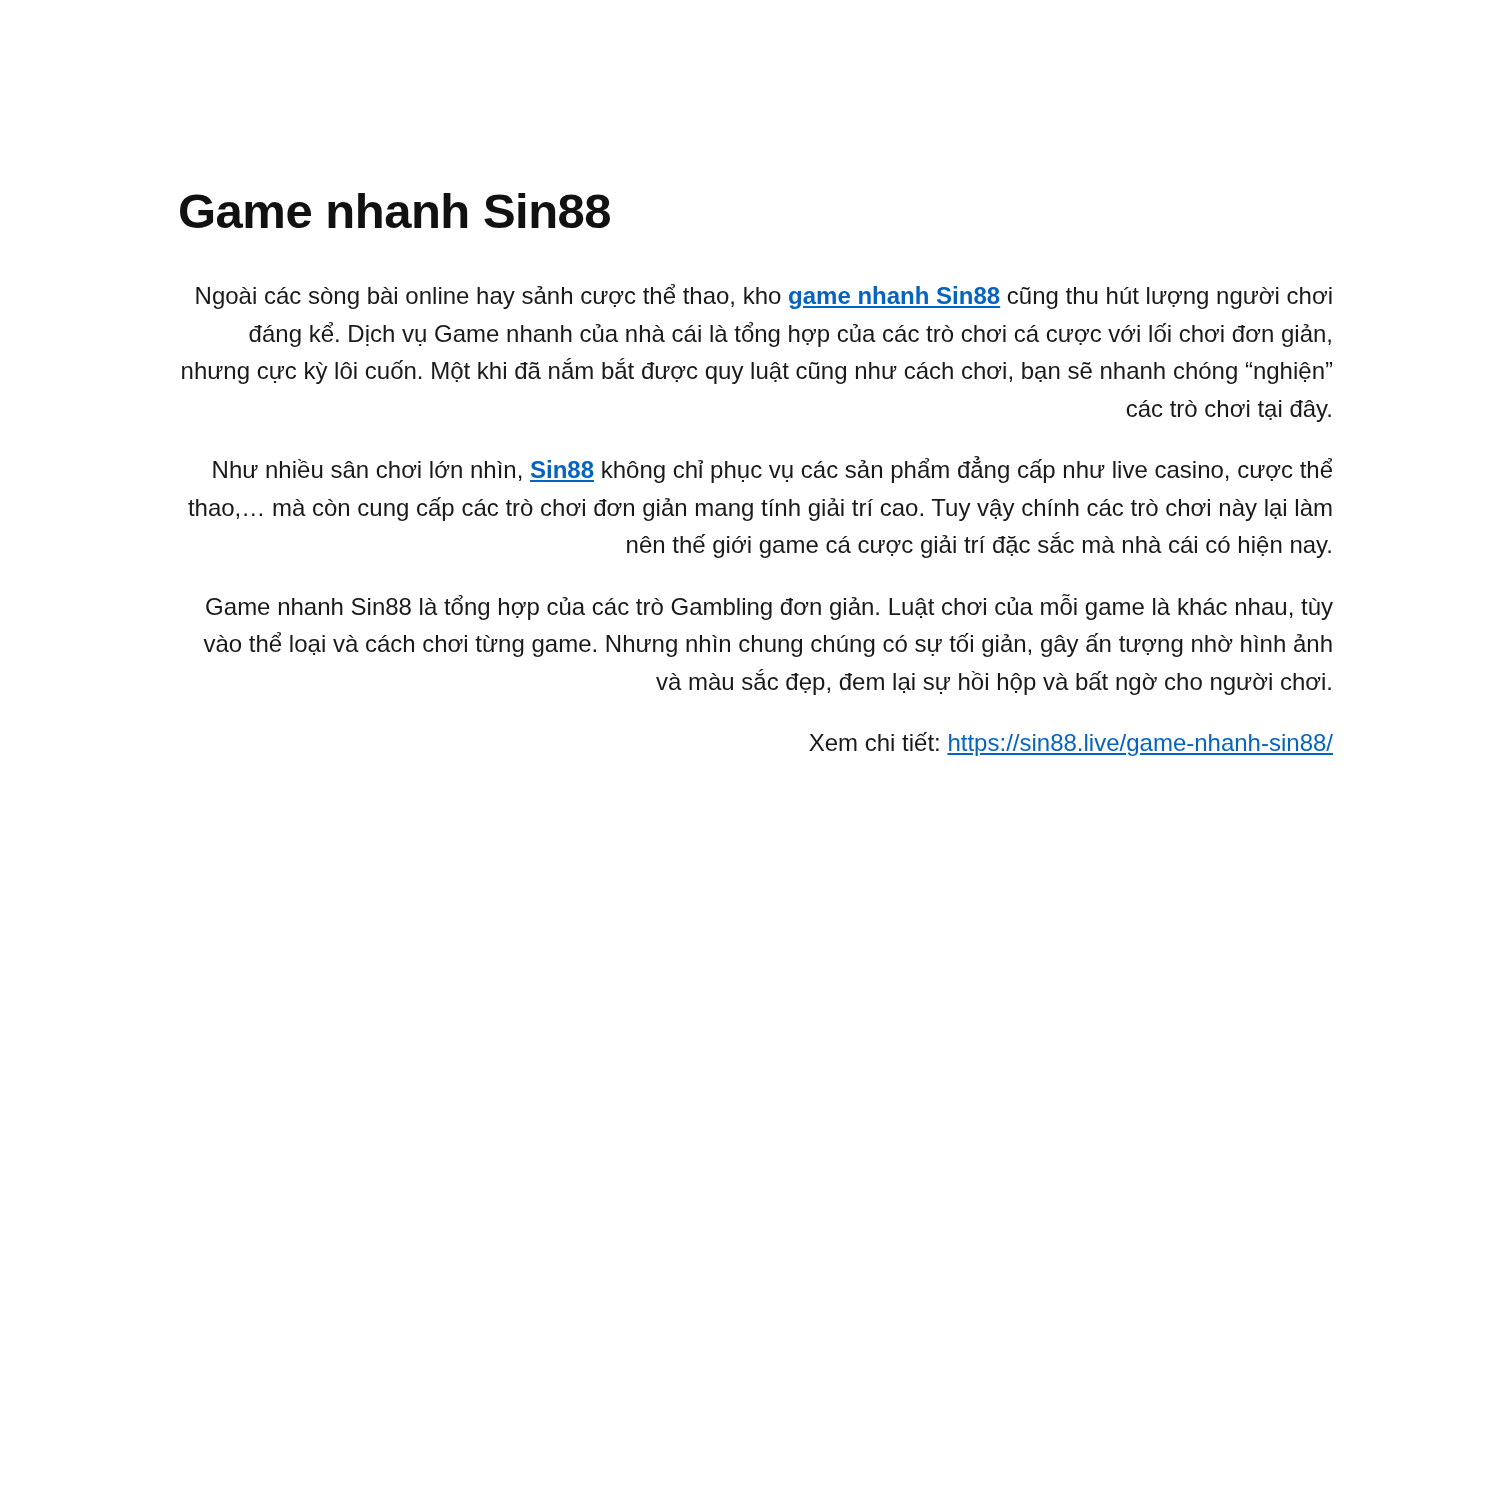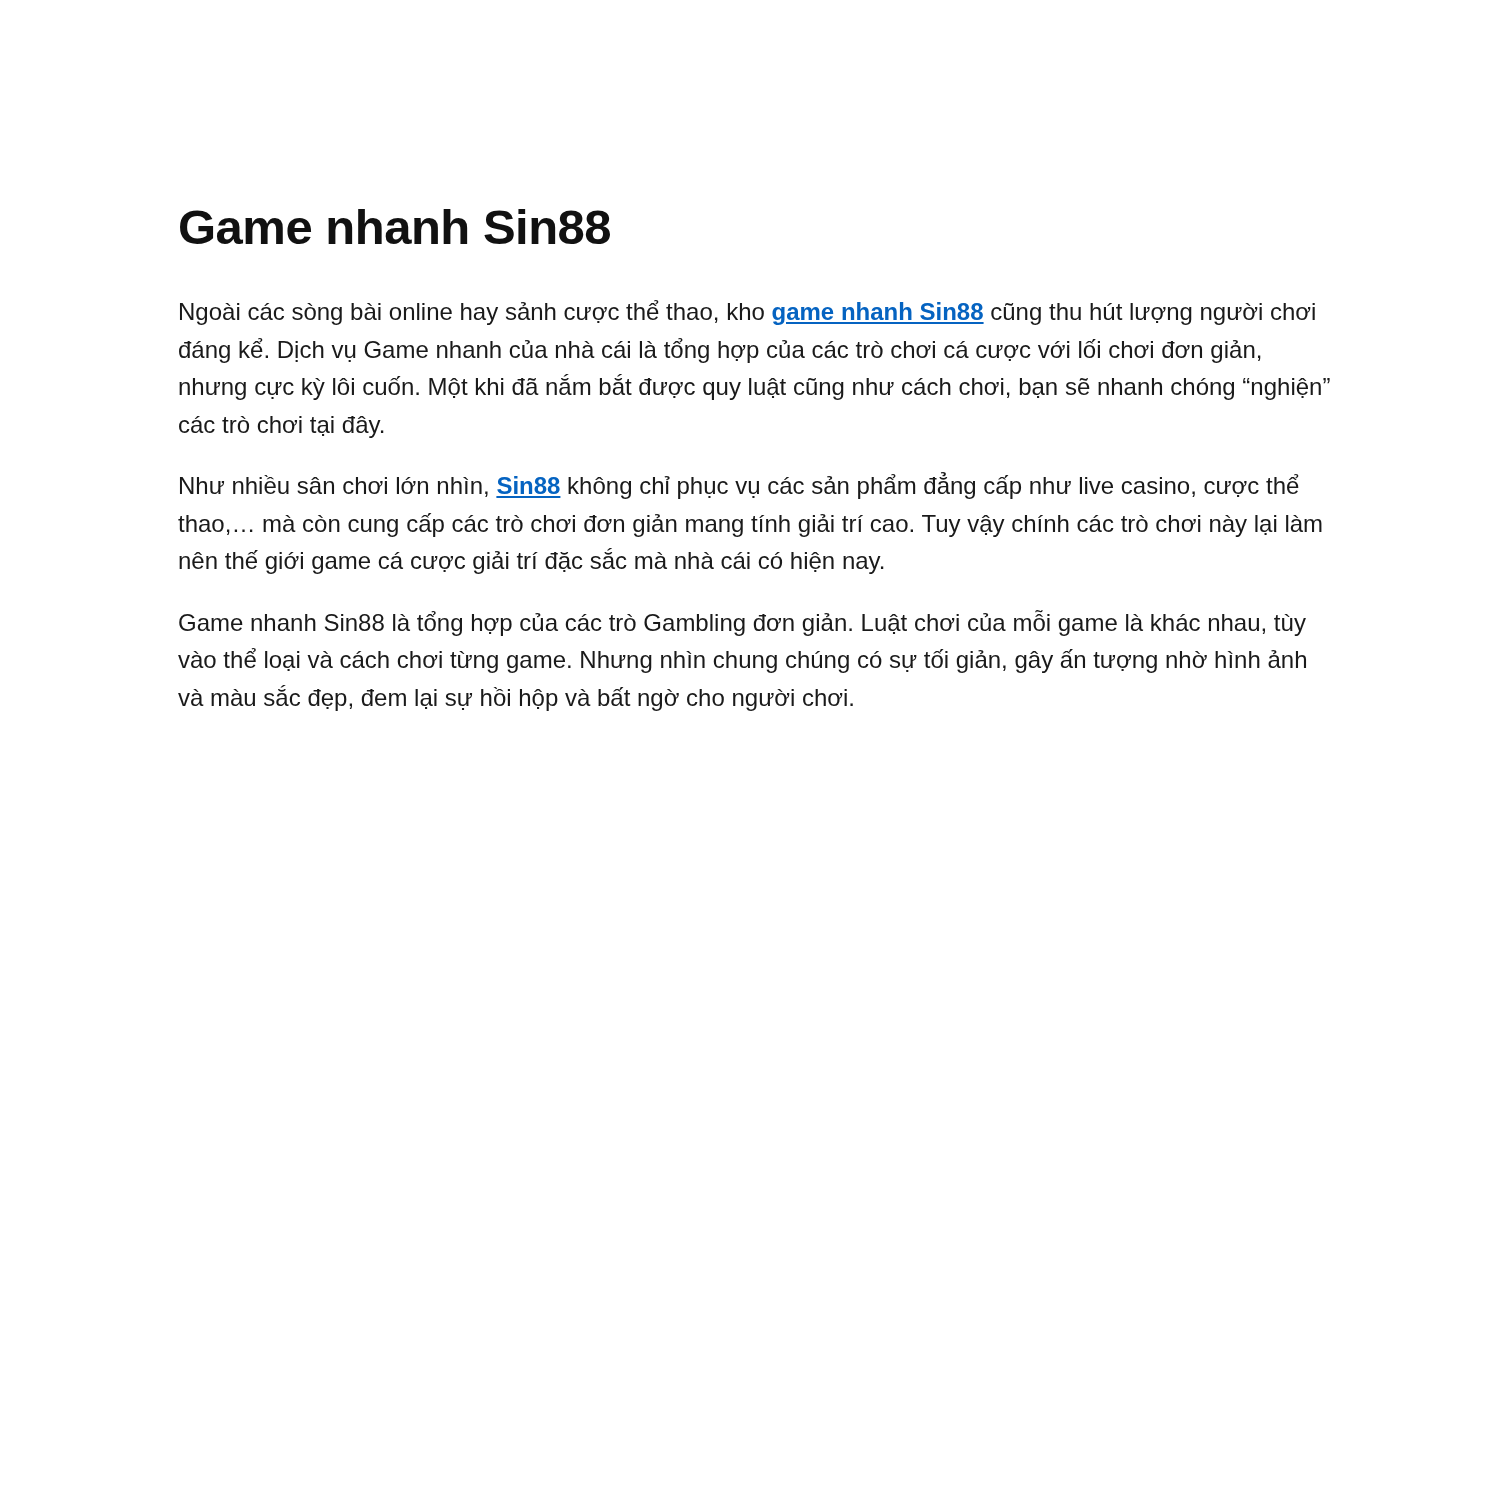--- a/index.html
+++ b/index.html
@@ -11,34 +11,34 @@
     background: #ffffff;
     overflow: hidden;
     font-family: "Liberation Sans", "DejaVu Sans", sans-serif;
     color: #1a1a1a;
   }
   .content {
     position: absolute;
     left: 178px;
     top: 183px;
     width: 1155px;
-    margin-top: 16px;
   }
   .doc-title {
     font-size: 49px;
     font-weight: 700;
     color: #111111;
     letter-spacing: -0.5px;
     margin-bottom: 38px;
   }
   .para {
     font-size: 24px;
     line-height: 37.5px;
     margin-bottom: 24px;
     color: #1a1a1a;
+    text-align: right;
   }
   a.link {
     color: #0563C1;
     text-decoration: underline;
     cursor: pointer;
   }
   a.link.bold {
     font-weight: 700;
   }
 </style>
@@ -49,16 +49,17 @@
   <div class="content">
 
     <h1 class="doc-title">Game nhanh Sin88</h1>
 
     <p class="para"><span>Ngoài các sòng bài online hay sảnh cược thể thao, kho </span><a class="link bold">game nhanh Sin88</a><span> cũng thu hút lượng người chơi đáng kể. Dịch vụ Game nhanh của nhà cái là tổng hợp của các trò chơi cá cược với lối chơi đơn giản, nhưng cực kỳ lôi cuốn. Một khi đã nắm bắt được quy luật cũng như cách chơi, bạn sẽ nhanh chóng “nghiện” các trò chơi tại đây.</span></p>
 
     <p class="para"><span>Như nhiều sân chơi lớn nhìn, </span><a class="link bold">Sin88</a><span> không chỉ phục vụ các sản phẩm đẳng cấp như live casino, cược thể thao,… mà còn cung cấp các trò chơi đơn giản mang tính giải trí cao. Tuy vậy chính các trò chơi này lại làm nên thế giới game cá cược giải trí đặc sắc mà nhà cái có hiện nay.</span></p>
 
     <p class="para"><span>Game nhanh Sin88 là tổng hợp của các trò Gambling đơn giản. Luật chơi của mỗi game là khác nhau, tùy vào thể loại và cách chơi từng game. Nhưng nhìn chung chúng có sự tối giản, gây ấn tượng nhờ hình ảnh và màu sắc đẹp, đem lại sự hồi hộp và bất ngờ cho người chơi.</span></p>
 
+    <p class="para"><span>Xem chi tiết: </span><a class="link">https://sin88.live/game-nhanh-sin88/</a></p>
 
 
   </div>
 </div>
 
 </body></html>

